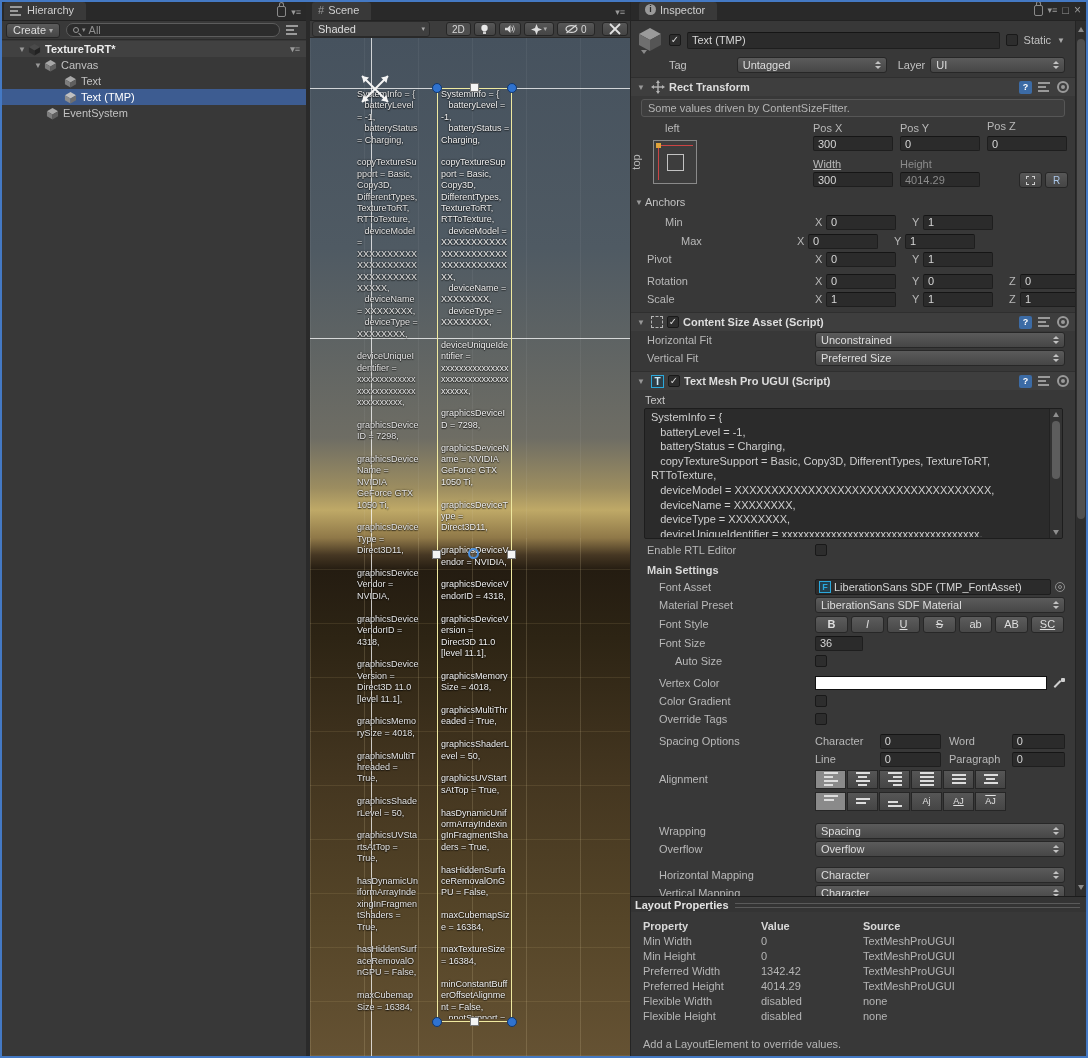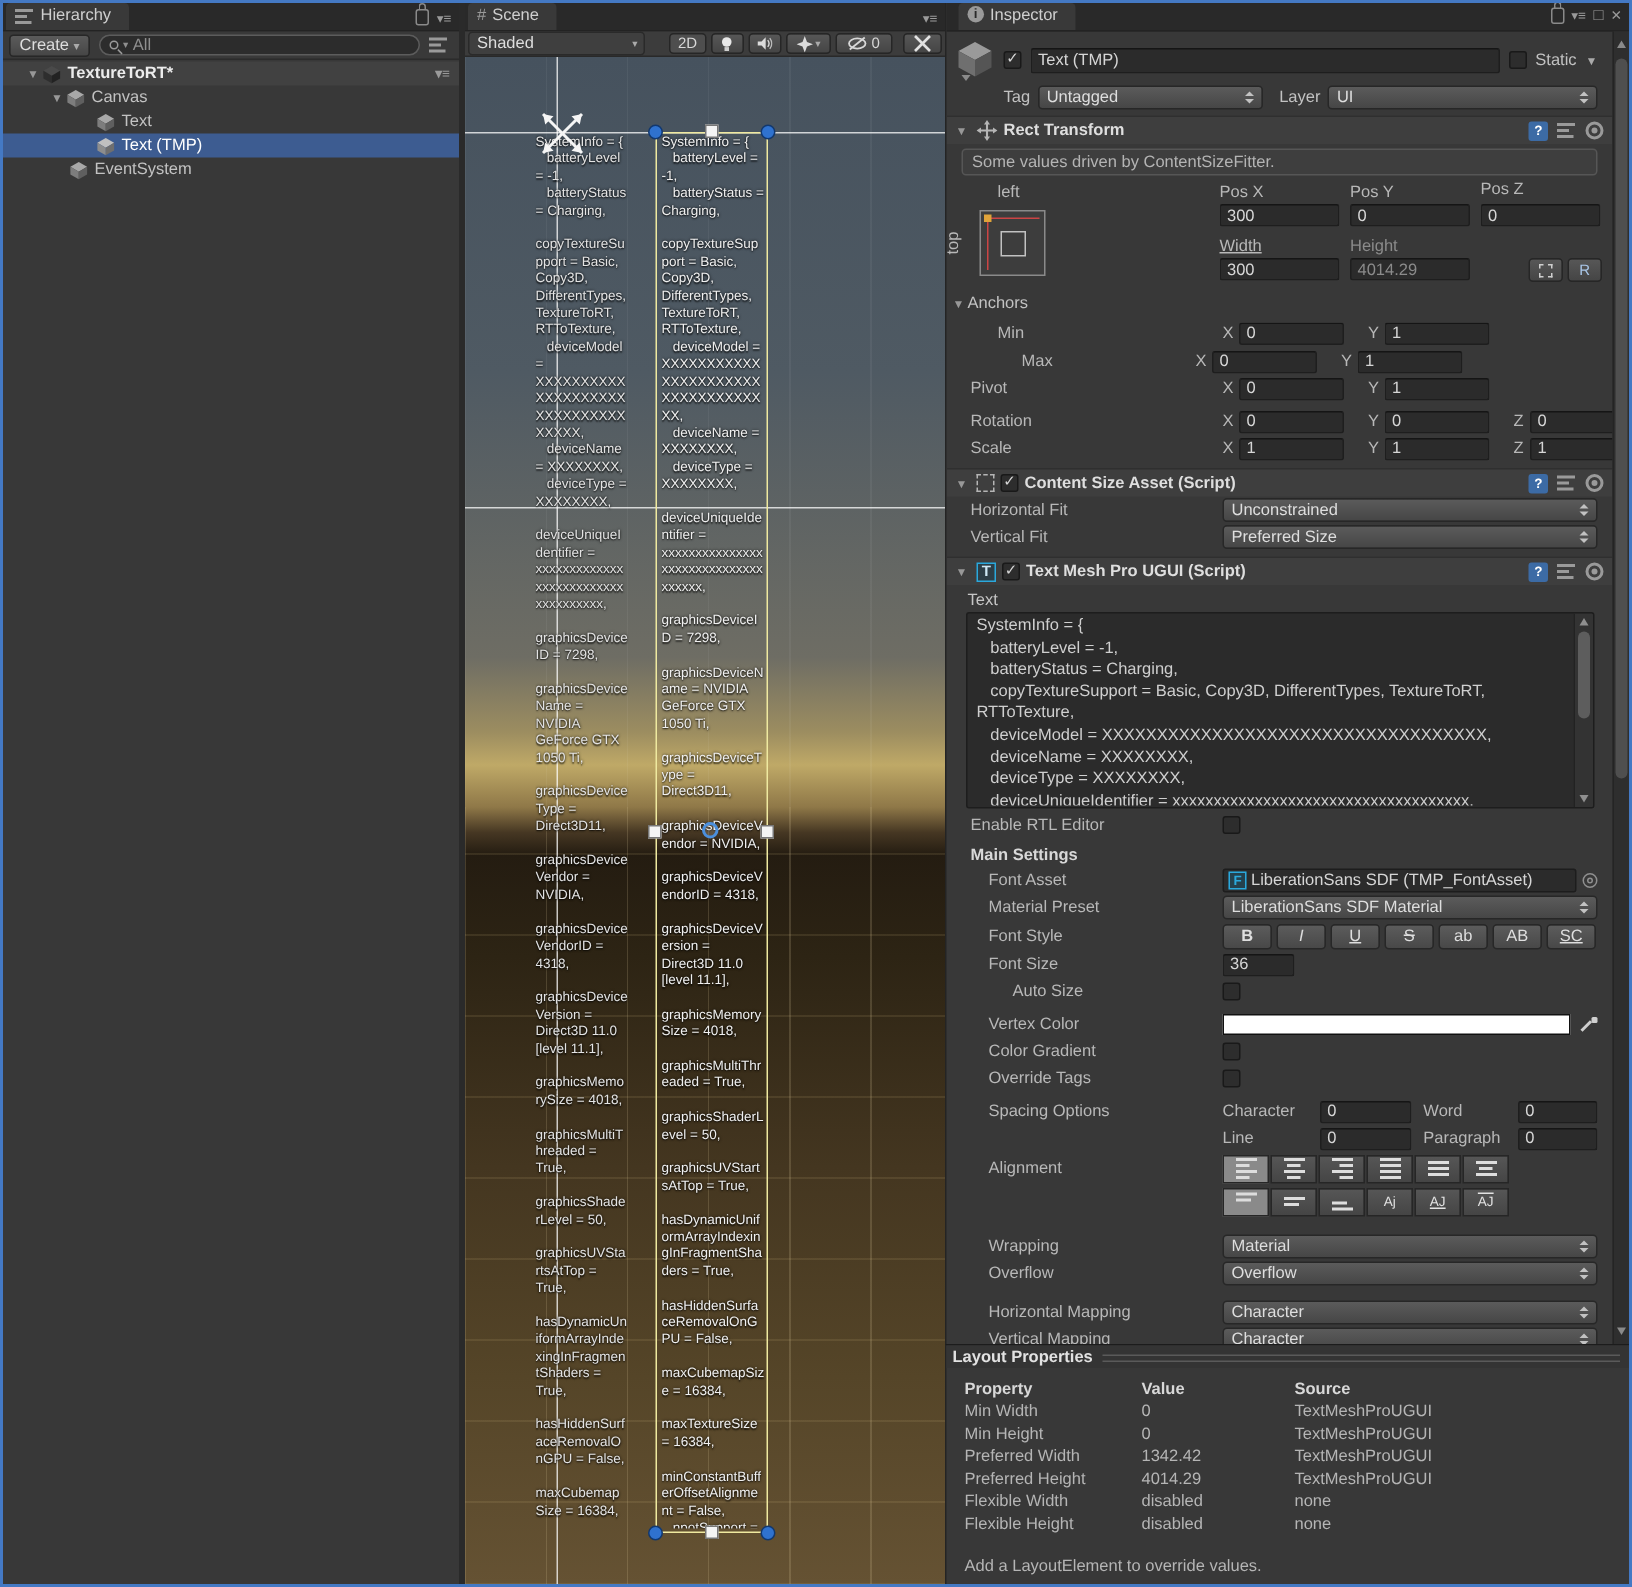--- a/index.html
+++ b/index.html
@@ -392,21 +392,21 @@
             <polygon points="4,24 10,24 7,28" fill="#8a8a8a"></polygon>
           </svg>
         <span class="cb checked"></span>
         <span class="tfield" style="flex:1;height:17px;">Text (TMP)</span>
         <span class="cb"></span>
         <span>Static</span>
         <span style="font-size:8px;color:#aaa;">▼</span>
       </div>
       <div style="display:flex;align-items:center;padding:1px 10px 4px 38px;gap:5px;">
         <span>Tag</span>
-        <span class="dropdown" style="width:150px;">
+        <span class="dropdown" style="width:150px;margin-left:45px;">
             <span>Untagged</span>
             <span class="ud"></span>
           </span>
         <span style="margin-left:6px;">Layer</span>
         <span class="dropdown" style="flex:1;">
             <span>UI</span>
             <span class="ud"></span>
           </span>
       </div>
 
@@ -743,21 +743,21 @@
             </span>
           </span>
         <span class="abtn">Aj</span>
         <span class="abtn underl">AJ</span>
         <span class="abtn overl">AJ</span>
       </div>
       <div class="divider" style="height:10px;"></div>
       <div class="crow">
         <span class="clabel" style="padding-left:12px;">Wrapping</span>
         <span class="dropdown" style="flex:1;">
-            <span>Material</span>
+            <span>Spacing</span>
             <span class="ud"></span>
           </span>
       </div>
       <div class="crow">
         <span class="clabel" style="padding-left:12px;">Overflow</span>
         <span class="dropdown" style="flex:1;">
             <span>Overflow</span>
             <span class="ud"></span>
           </span>
       </div>

